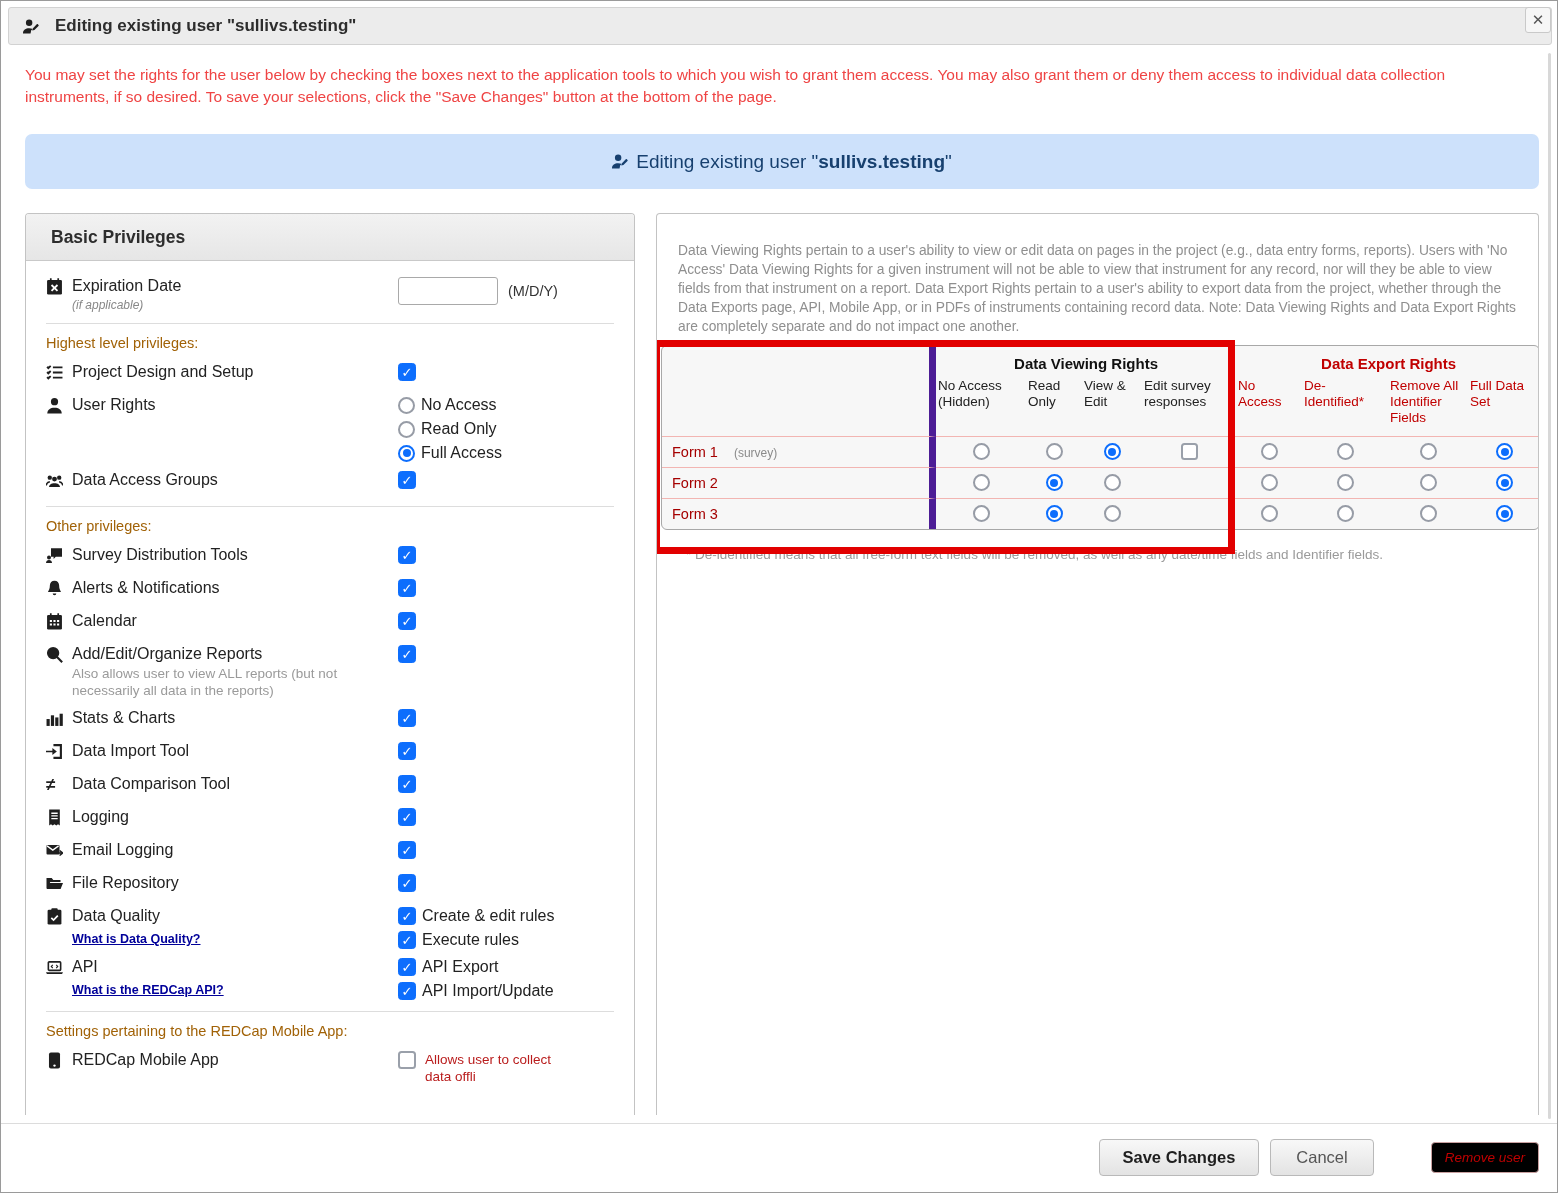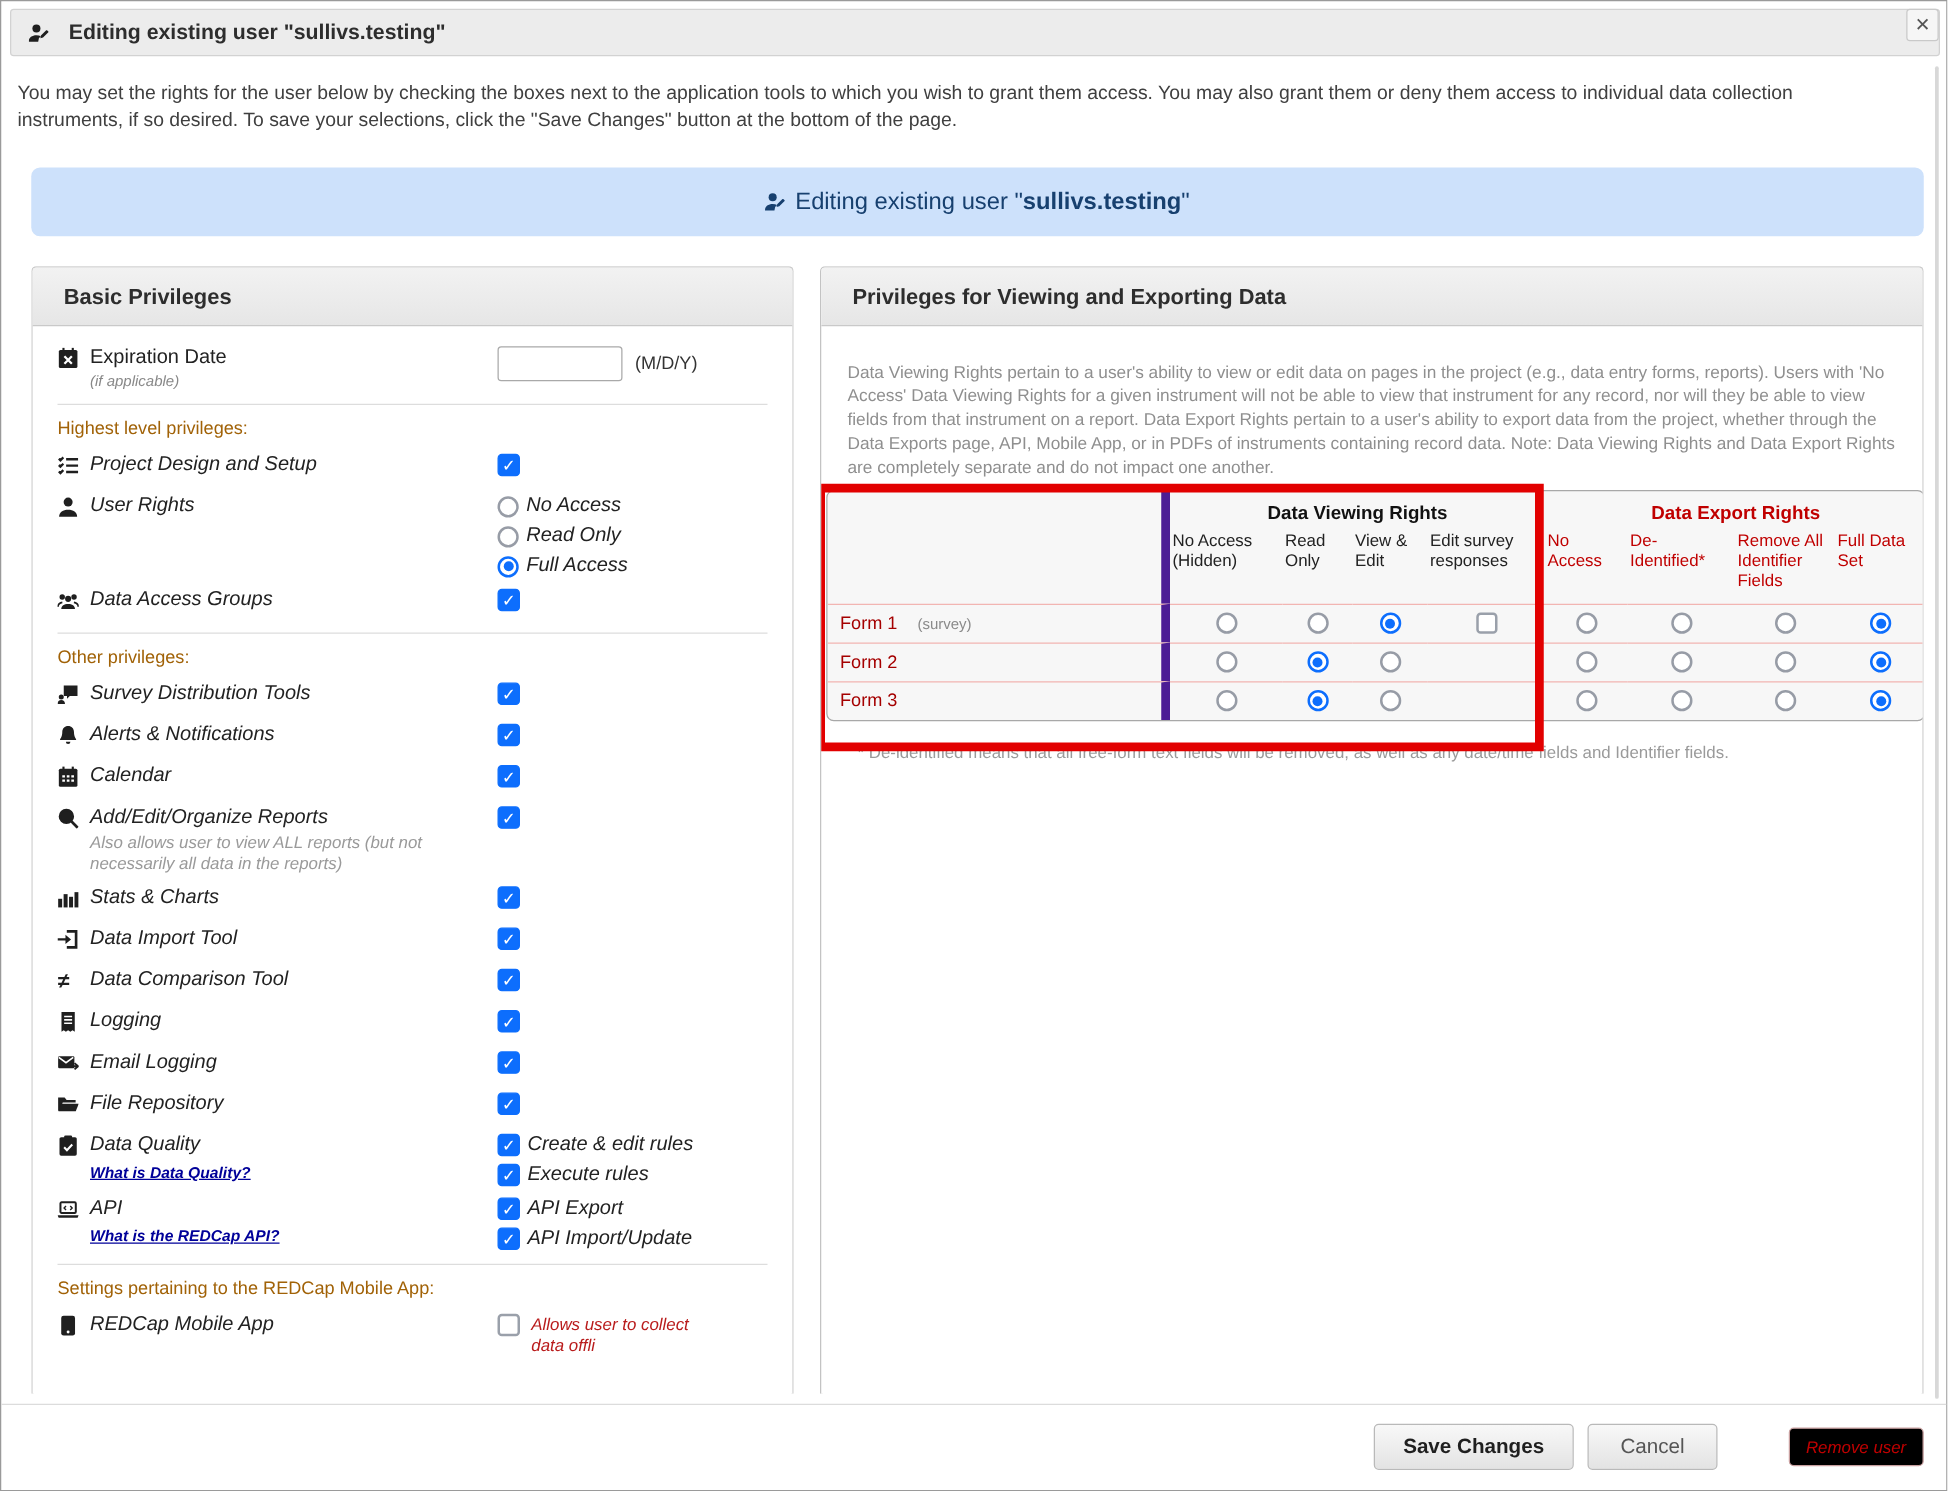--- a/index.html
+++ b/index.html
@@ -8,21 +8,21 @@
   #app { position:relative; width:1558px; height:1193px; background:#fff; overflow:hidden; border:1px solid #9a9a9a; }
 
   
   #dlg-header { position:absolute; left:7px; top:6px; width:1544px; height:38px; background:#ececec;
     border:1px solid #d2d2d2; border-radius:3px; display:flex; align-items:center; padding:0 14px; }
   #dlg-title { font-size:17px; font-weight:bold; color:#2d2d2d; margin-left:8px; }
   #close-btn { position:absolute; right:6px; top:6px; width:26px; height:26px; background:#f6f6f6;
     border:1px solid #c9c9c9; border-radius:3px; color:#555; font-size:15px; font-weight:bold;
     display:flex; align-items:center; justify-content:center; cursor:pointer; }
 
-  #intro { position:absolute; left:13px; top:63px; width:1498px; font-size:15.5px; line-height:1.45; color:#404040; }
+  #intro { position:absolute; left:24px; top:63px; width:1498px; font-size:15.5px; line-height:1.45; color:#ef4444; }
 
   #banner { position:absolute; left:24px; top:133px; width:1514px; height:55px; background:#cde1fb;
     border-radius:7px; display:flex; align-items:center; justify-content:center; color:#17406f; font-size:19px; }
   #banner .ic svg { fill:#17406f; }
   #banner b { margin:0; }
 
   .panel { position:absolute; top:212px; background:#fff; border:1px solid #c3c3c3; border-bottom:0; border-radius:4px 4px 0 0; overflow:hidden; }
   #left-panel  { left:24px;  width:610px; height:902px; }
   #right-panel { left:655px; width:883px; height:902px; }
   .panel-hd { height:47px; background:linear-gradient(#f2f2f2,#e6e6e6); border-bottom:1px solid #c9c9c9;
@@ -34,21 +34,21 @@
   .ic svg { width:17px; height:17px; fill:currentColor; }
 
   
   .x-row { display:flex; margin:2px 0 10px 0; }
   .x-lab { flex:0 0 352px; position:relative; padding-left:26px; }
   .x-lab .ic { position:absolute; left:0; top:1px; }
   .lbl { font-size:16px; color:#222; }
   .sub { font-size:12px; font-style:italic; color:#888; margin-top:3px; }
   .divider { border-top:1px solid #ddd; margin:11px 0; }
   .sect { color:#a16207; font-size:14.5px; margin:4px 0 12px 0; }
-  .b-row { display:flex; margin:9px 0; min-height:24px;font-style:italic; }
+  .b-row { display:flex; margin:9px 0; min-height:24px; }
   .b-lab { flex:0 0 352px; position:relative; padding-left:26px; }
   .b-lab .ic { position:absolute; left:0; top:1px; }
   .b-ctl { flex:1; display:flex; align-items:flex-start; }
   .note { font-size:13.5px; color:#9a9a9a; line-height:1.25; margin-top:3px; width:310px; }
   .plink { margin-top:4px; }
   .plink a { font-size:12.5px; font-weight:bold; color:#000099; }
   .ctl-note { font-size:13.5px; color:#b91c1c; line-height:1.3; margin-left:9px; width:140px; }
   .rgroup { display:flex; flex-direction:column; gap:6px; }
   .ropt,.copt { display:flex; align-items:center; gap:6px; font-size:16px; color:#222; }
 
@@ -368,21 +368,20 @@
        <div class="b-ctl">
               <span class="cb off"></span>
               <span class="ctl-note">Allows user to collect data offli</span>
             </div>
           </div>
         </div>
     </div>
   </div>
 
   <div class="panel" id="right-panel">
-    <div class="panel-hd">Privileges for Viewing and Exporting Data</div>
     <div class="panel-bd">
       <div id="rp-desc">Data Viewing Rights pertain to a user's ability to view or edit data on pages in the project (e.g., data entry forms, reports). Users with 'No Access' Data Viewing Rights for a given instrument will not be able to view that instrument for any record, nor will they be able to view fields from that instrument on a report. Data Export Rights pertain to a user's ability to export data from the project, whether through the Data Exports page, API, Mobile App, or in PDFs of instruments containing record data. Note: Data Viewing Rights and Data Export Rights are completely separate and do not impact one another.</div>
       <div id="tbl-wrap">
         <div class="tblbox" id="tblbox">
             <table class="tbl">
               <colgroup>
                 <col style="width:274px">
                 <col style="width:90px">
                 <col style="width:56px">
                 <col style="width:60px">

